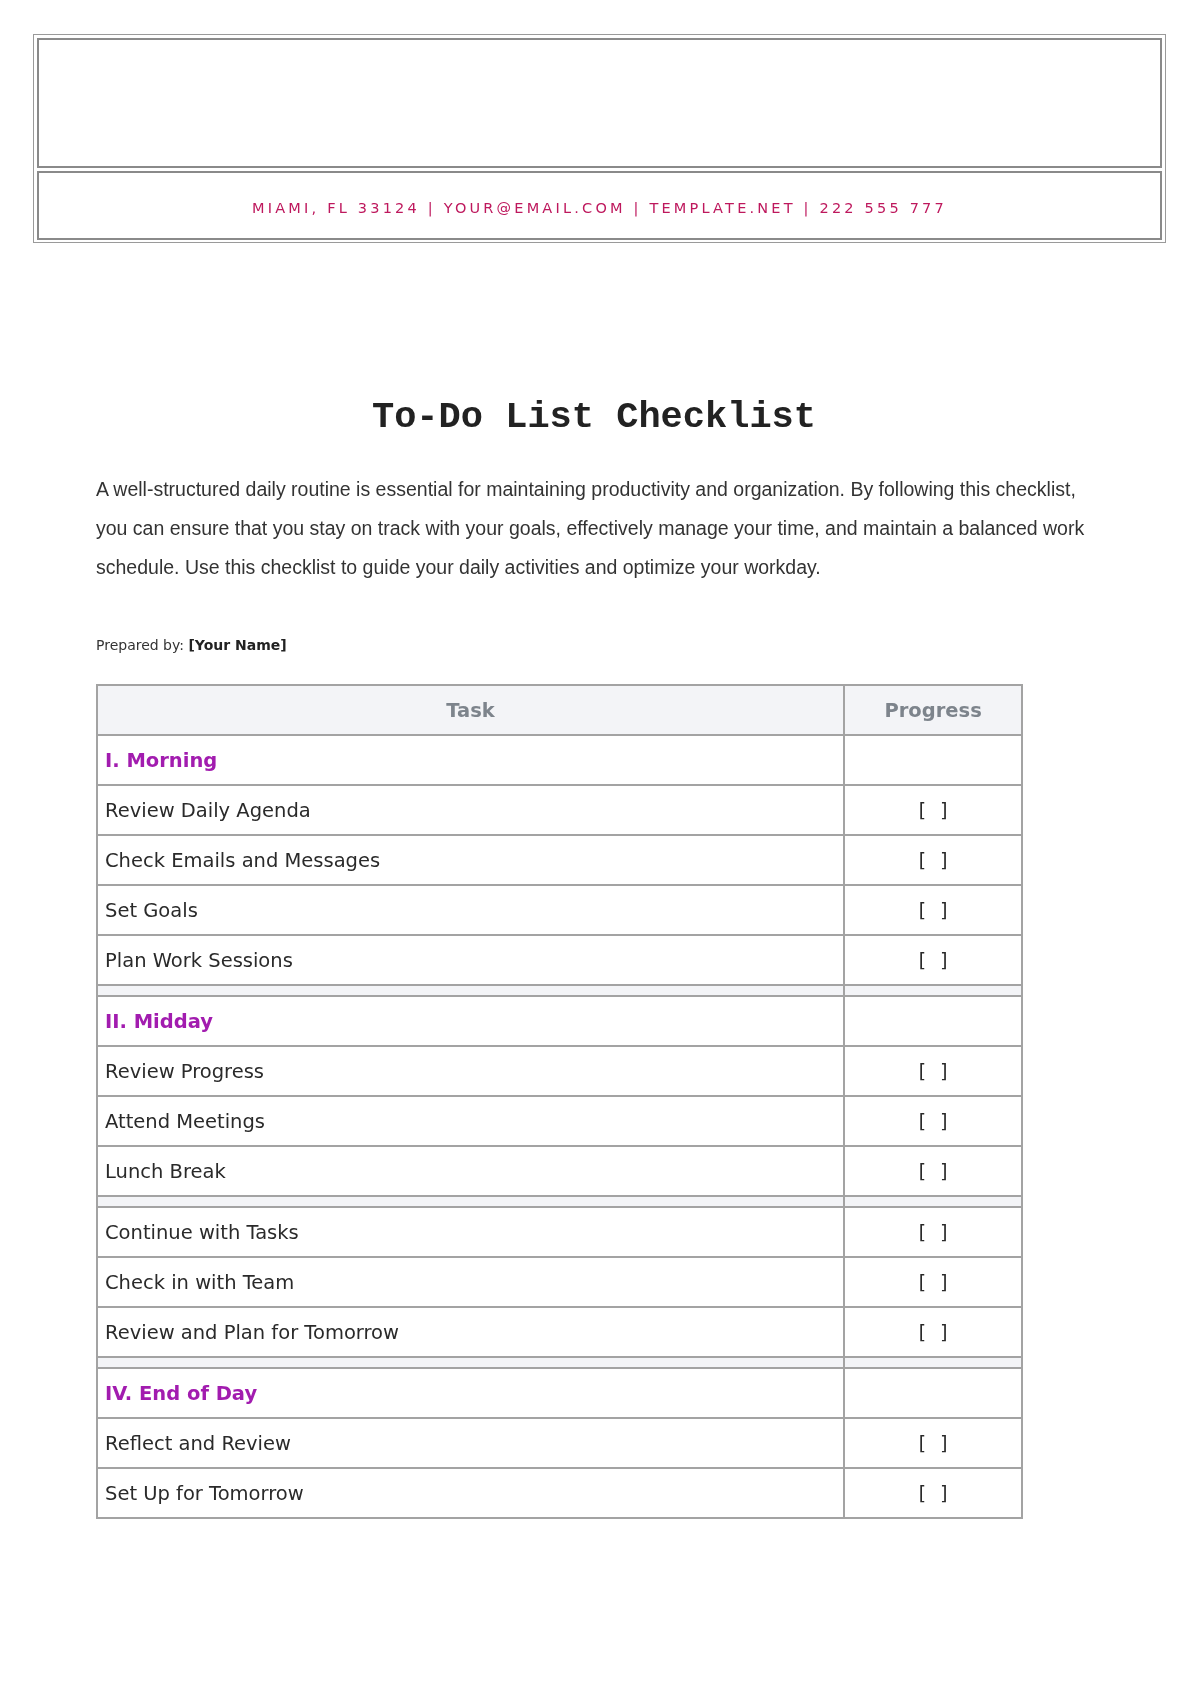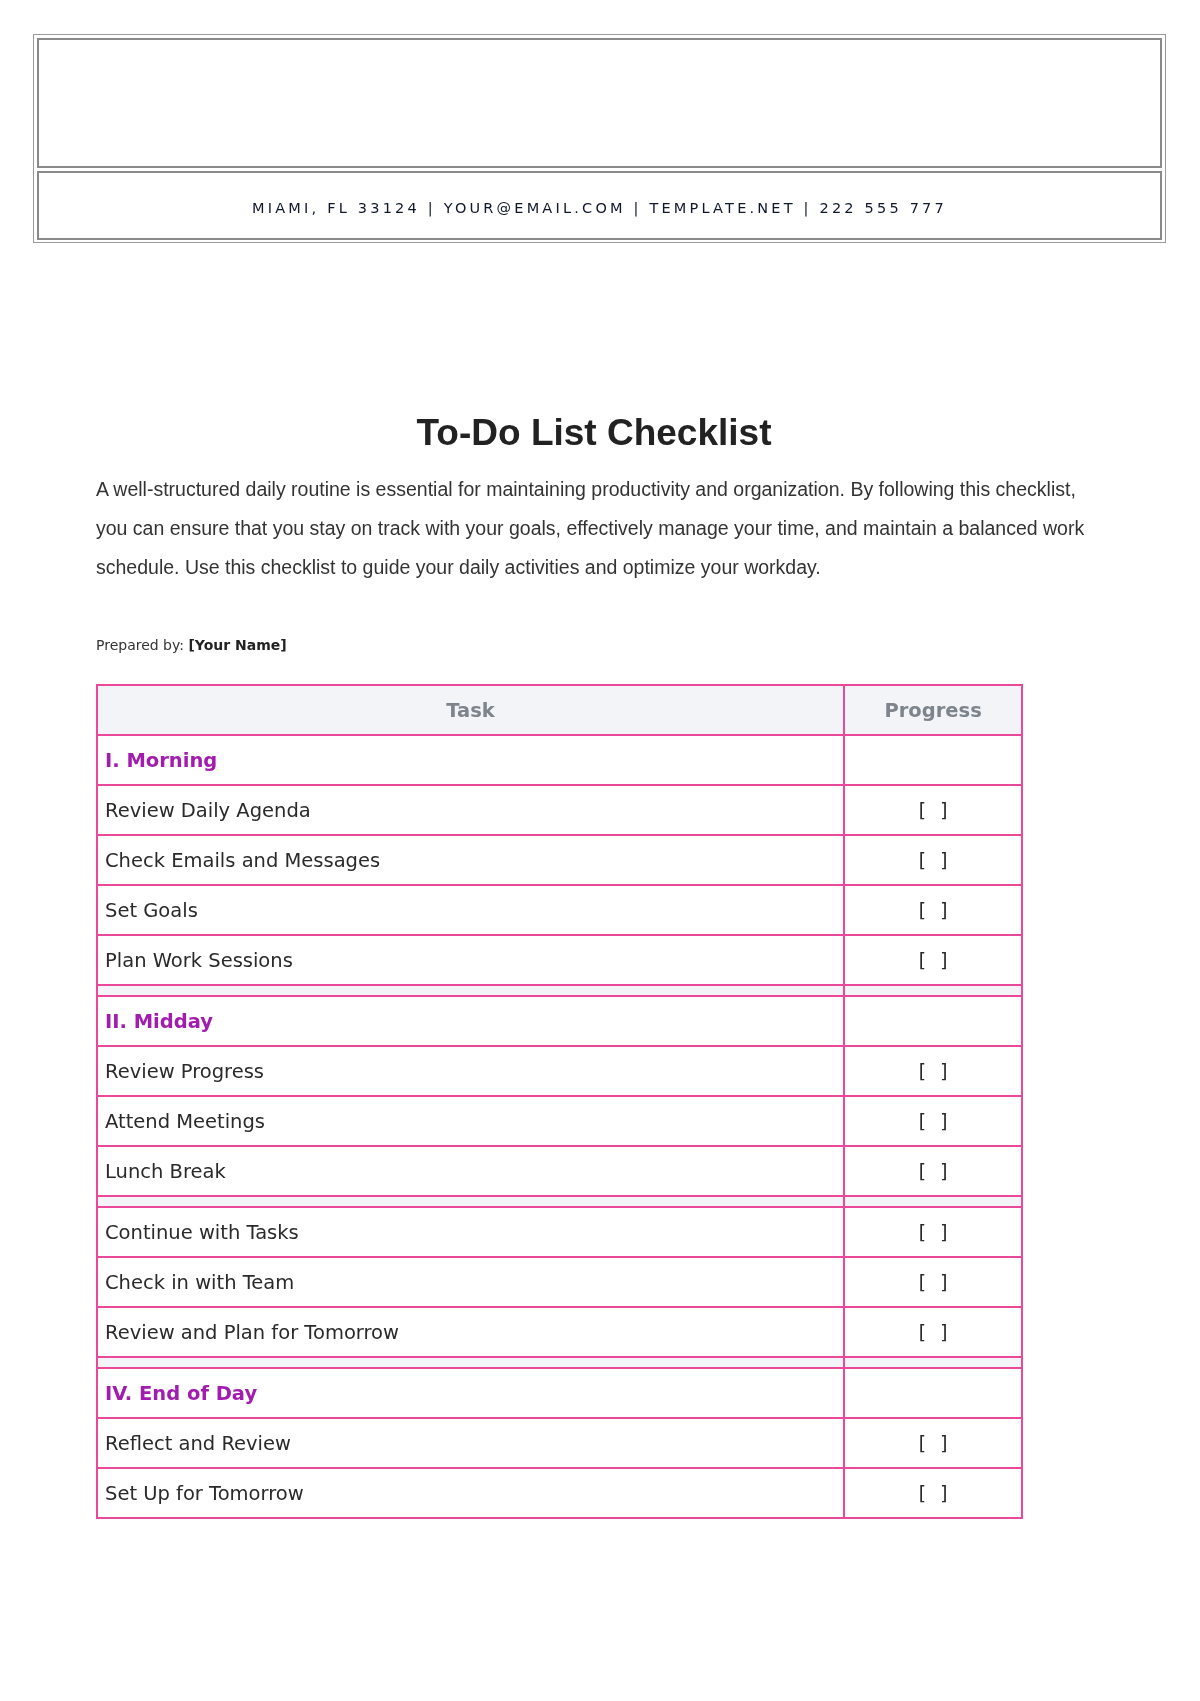--- a/index.html
+++ b/index.html
@@ -15,44 +15,44 @@
       position: absolute; left: 3px; top: 3px; right: 3px; height: 130px;
       border: 2px solid #8a8a8a; box-sizing: border-box;
     }
     .letterhead .inner-bottom {
       position: absolute; left: 3px; top: 136px; right: 3px; height: 69px;
       border: 2px solid #8a8a8a; box-sizing: border-box;
       display: flex; align-items: center; justify-content: center;
     }
     .contact-line {
       font-family: "DejaVu Sans", sans-serif; font-size: 14.5px; letter-spacing: 3.2px;
-      color: #0f172a; padding-top: 4px;
+      color: #be185d; padding-top: 4px;
     }
     .title {
       position: absolute; left: 0; right: 12px; top: 396px; text-align: center;
-      font-family: Liberation Sans, sans-serif;
-      font-size: 37px; font-weight: bold; color: #222; margin: 16px;
+      font-family: Liberation Mono, monospace;
+      font-size: 37px; font-weight: bold; color: #222; margin: 0;
     }
     .intro {
       position: absolute; left: 96px; width: 1000px; top: 470px;
       font-family: Liberation Sans, sans-serif;
       font-size: 19.5px; line-height: 39px; color: #333; margin: 0;
     }
     .prepared {
       position: absolute; left: 96px; top: 626px;
       font-family: "DejaVu Sans", sans-serif;
       font-size: 14px; line-height: 39px; color: #333;
     }
     .prepared b { color: #222; }
     table.checklist {
       position: absolute; left: 96px; top: 684px; width: 927px;
       border-collapse: collapse; font-family: "DejaVu Sans", sans-serif;
     }
     table.checklist th, table.checklist td {
-      border: 2px solid #ec4899; height: 48px; padding: 0 7px; font-size: 19.5px;
+      border: 2px solid #a3a3a3; height: 48px; padding: 0 7px; font-size: 19.5px;
     }
     table.checklist th {
       background: #f3f4f7; color: #7d848c; font-weight: bold; text-align: center;
     }
     table.checklist td { color: #2a2a2a; }
     table.checklist td.check {
       text-align: center; font-family: "DejaVu Sans Mono", monospace; font-size: 19px;
     }
     table.checklist tr.section td.task { font-weight: bold; color: #a21caf; }
     table.checklist tr.spacer td {

